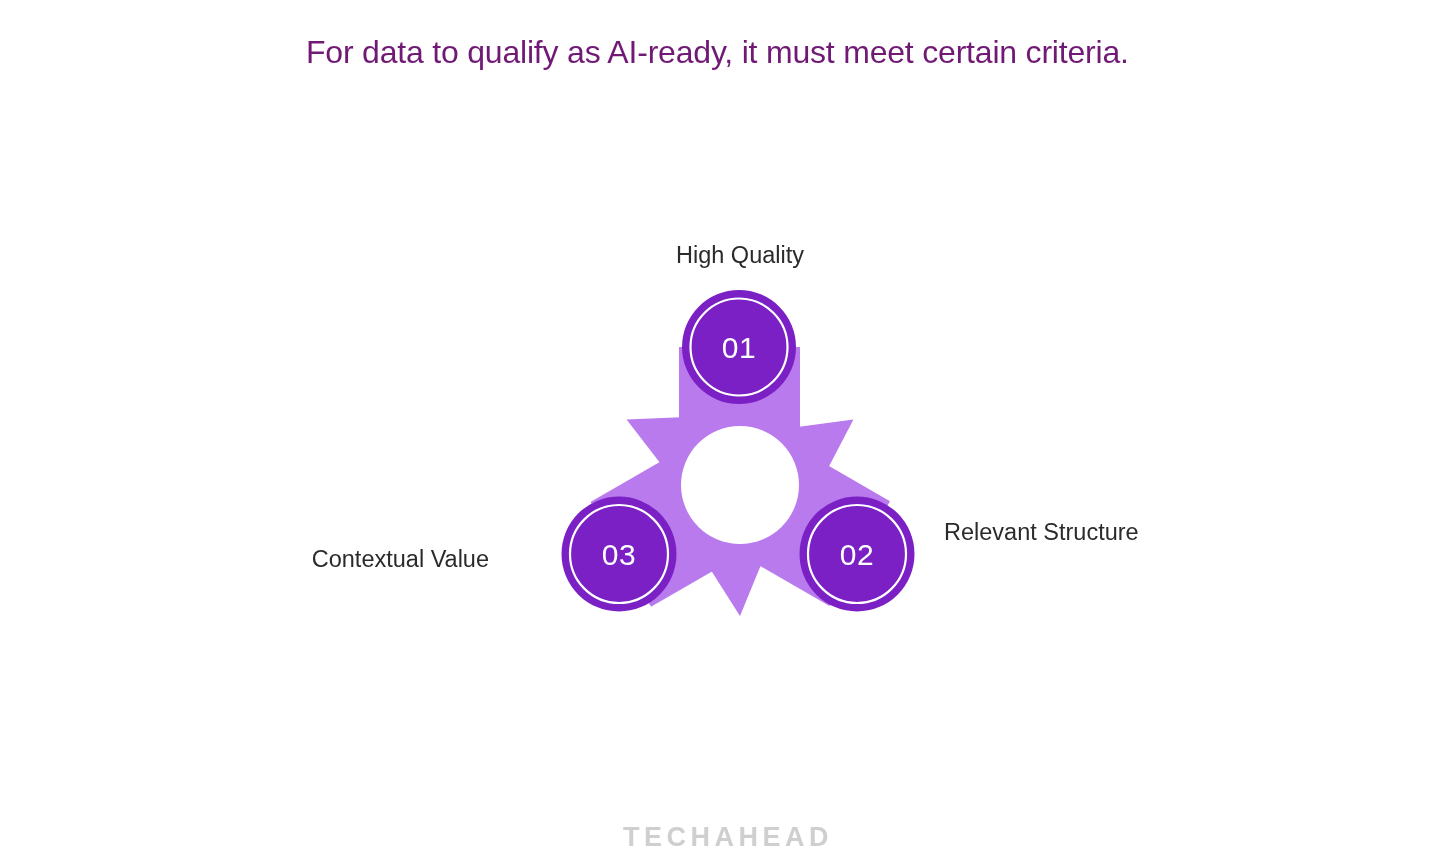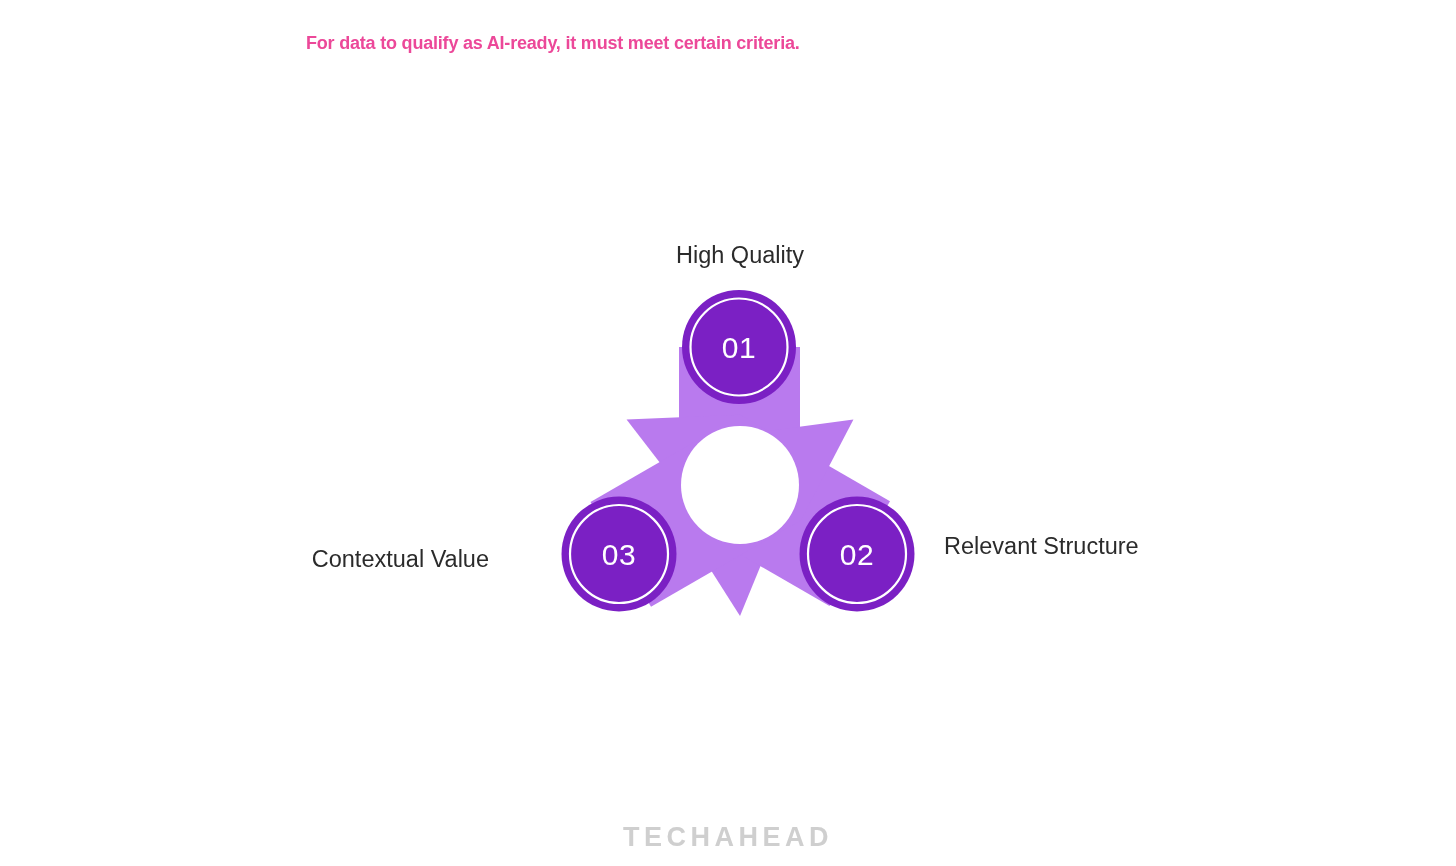--- a/index.html
+++ b/index.html
@@ -16,24 +16,24 @@
     font-family: "Liberation Sans", sans-serif;
     -webkit-font-smoothing: antialiased;
   }
 
   
   .title {
     position: absolute;
     left: 306px;
     top: 32px;
     width: 900px;
-    font-size: 18px;
-    font-weight: 700;
+    font-size: 32px;
+    font-weight: 400;
     letter-spacing: -0.2px;
-    color: #ec4899;
+    color: #701a75;
     line-height: 1.3;
     white-space: nowrap;
   }
 
   
   .diagram {
     position: absolute;
     left: 0;
     top: 0;
     width: 1456px;
@@ -65,21 +65,21 @@
     white-space: nowrap;
   }
   .label-top {
     left: 0;
     top: 241px;
     width: 1480px;
     text-align: center;
   }
   .label-right {
     left: 944px;
-    top: 532px;
+    top: 518px;
     text-align: left;
   }
   .label-left {
     right: 967px;
     top: 545px;
     text-align: right;
   }
 
   
   .watermark {

